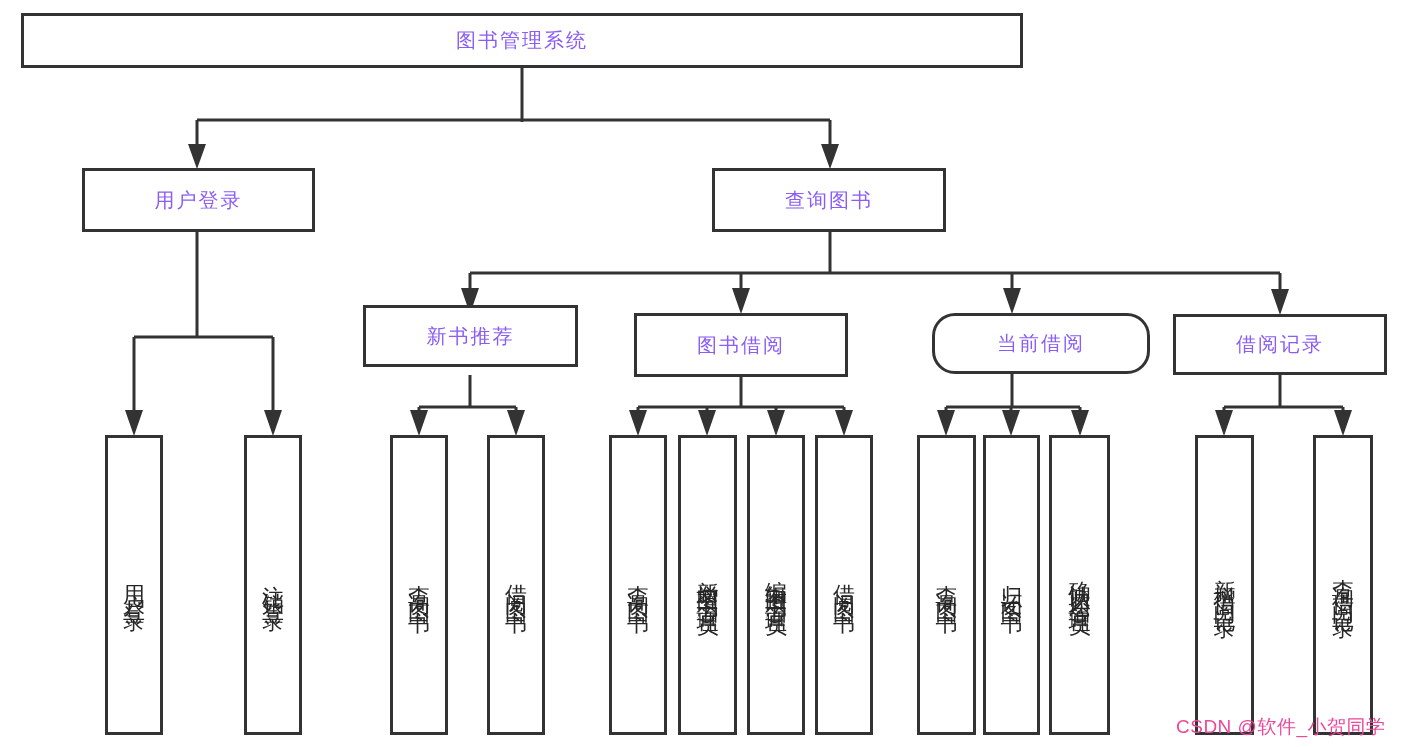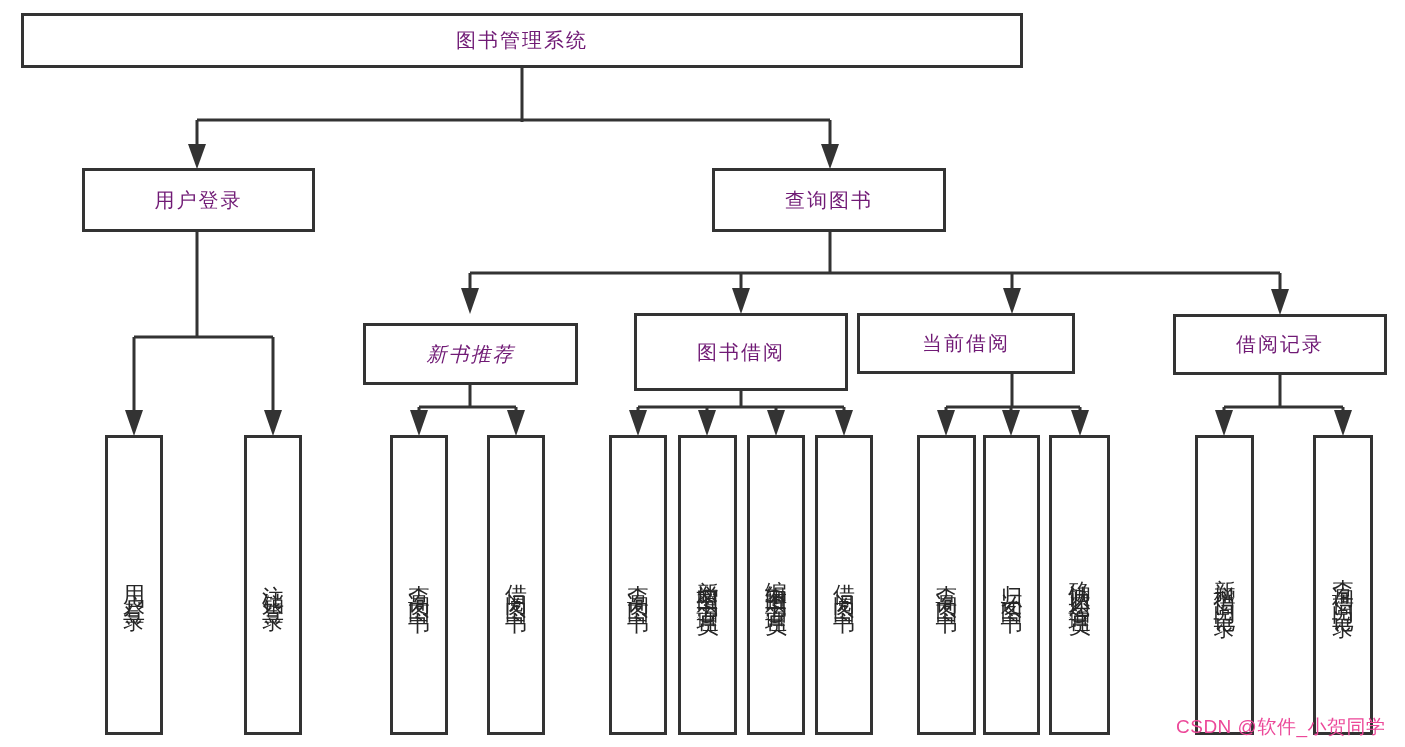--- a/index.html
+++ b/index.html
@@ -19,21 +19,21 @@
     z-index: 0;
   }
   .node {
     position: absolute;
     background: #ffffff;
     border: 3px solid #333333;
     display: flex;
     align-items: center;
     justify-content: center;
     font-size: 20px;
-    color: #701a75;
+    color: #8b5cf6;
     letter-spacing: 2px;
     z-index: 1;
     white-space: nowrap;
   }
   .leaf {
     position: absolute;
     background: #ffffff;
     border: 3px solid #333333;
     display: flex;
     align-items: center;
@@ -104,23 +104,23 @@
       <polygon points="1215,410 1233,410 1224,436"></polygon>
       <polygon points="1334,410 1352,410 1343,436"></polygon>
     </g>
   </svg>
 
   <div class="node" style="left:21px; top:13px; width:1002px; height:55px;">图书管理系统</div>
 
   <div class="node" style="left:82px; top:168px; width:233px; height:64px;">用户登录</div>
   <div class="node" style="left:712px; top:168px; width:234px; height:64px;">查询图书</div>
 
-  <div class="node" style="left:363px; top:323px; width:215px; height:62px;font-style:italic;">新书推荐</div>
-  <div class="node" style="left:634px; top:313px; width:214px; height:78px;">图书借阅</div>
-  <div class="node" style="left:857px; top:313px; width:218px; height:61px;">当前借阅</div>
+  <div class="node" style="left:363px; top:305px; width:215px; height:62px;">新书推荐</div>
+  <div class="node" style="left:634px; top:313px; width:214px; height:64px;">图书借阅</div>
+  <div class="node" style="left:932px; top:313px; width:218px; height:61px;border-radius:23px;">当前借阅</div>
   <div class="node" style="left:1173px; top:314px; width:214px; height:61px;">借阅记录</div>
 
   <div class="leaf sp-4" style="left:105px; top:435px; width:58px; height:300px;">
     <span>用户登录</span>
   </div>
   <div class="leaf sp-4" style="left:244px; top:435px; width:58px; height:300px;">
     <span>注销登录</span>
   </div>
 
   <div class="leaf sp-4" style="left:390px; top:435px; width:58px; height:300px;">

